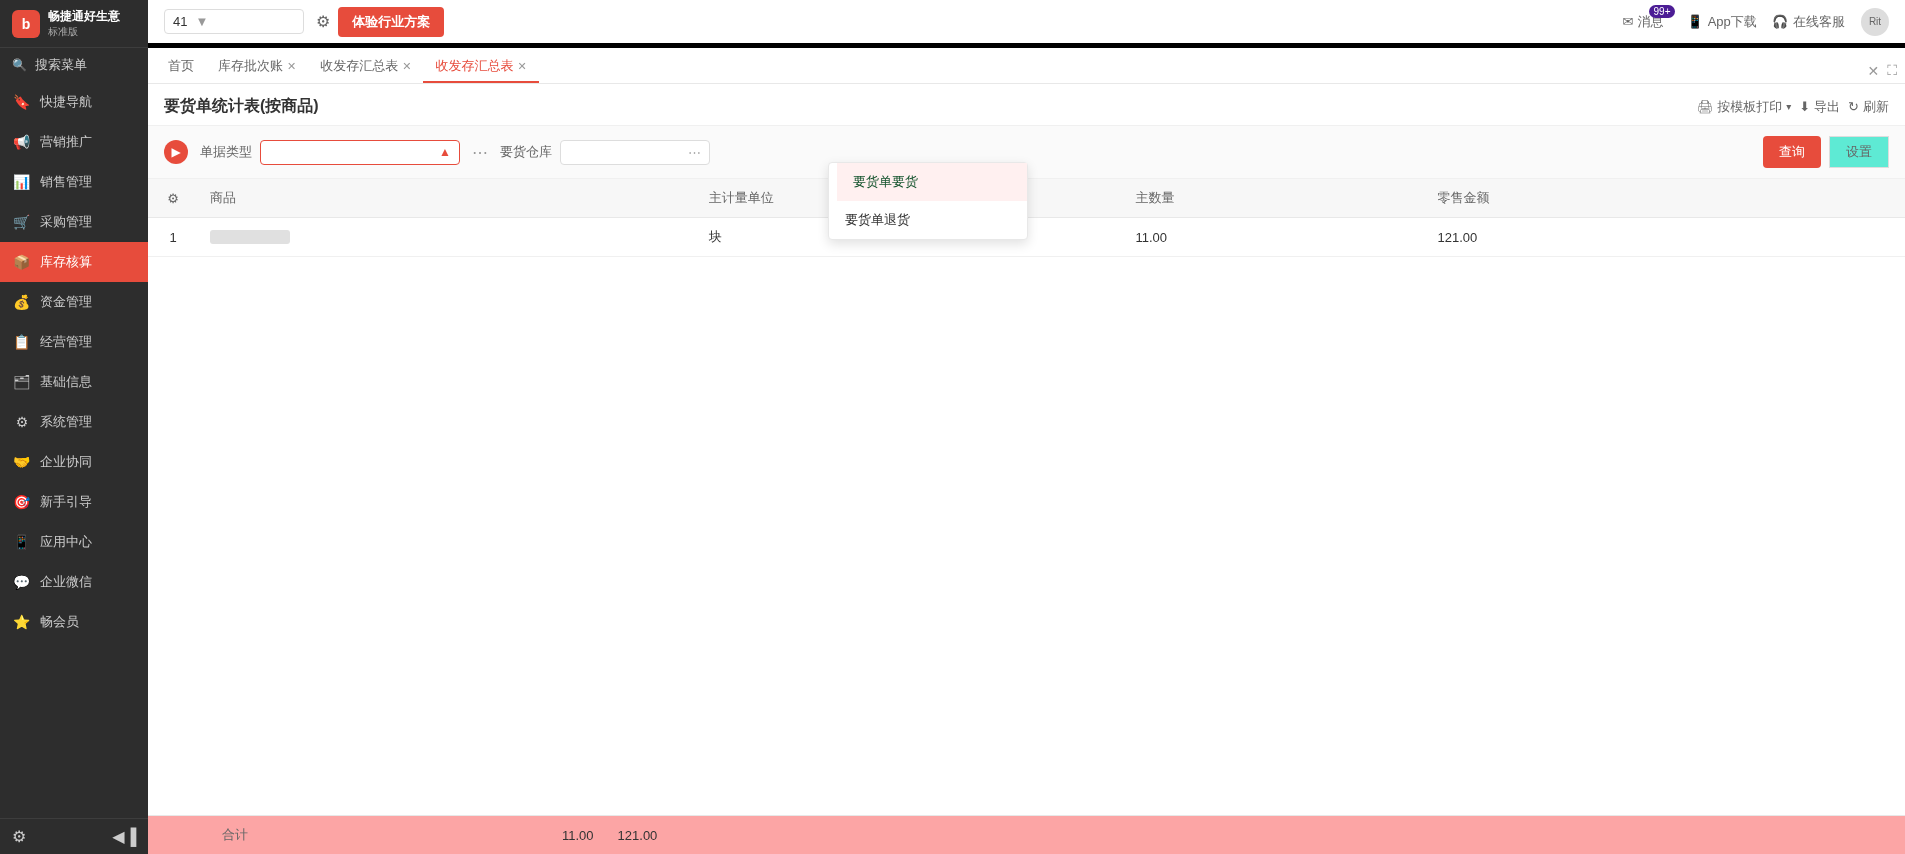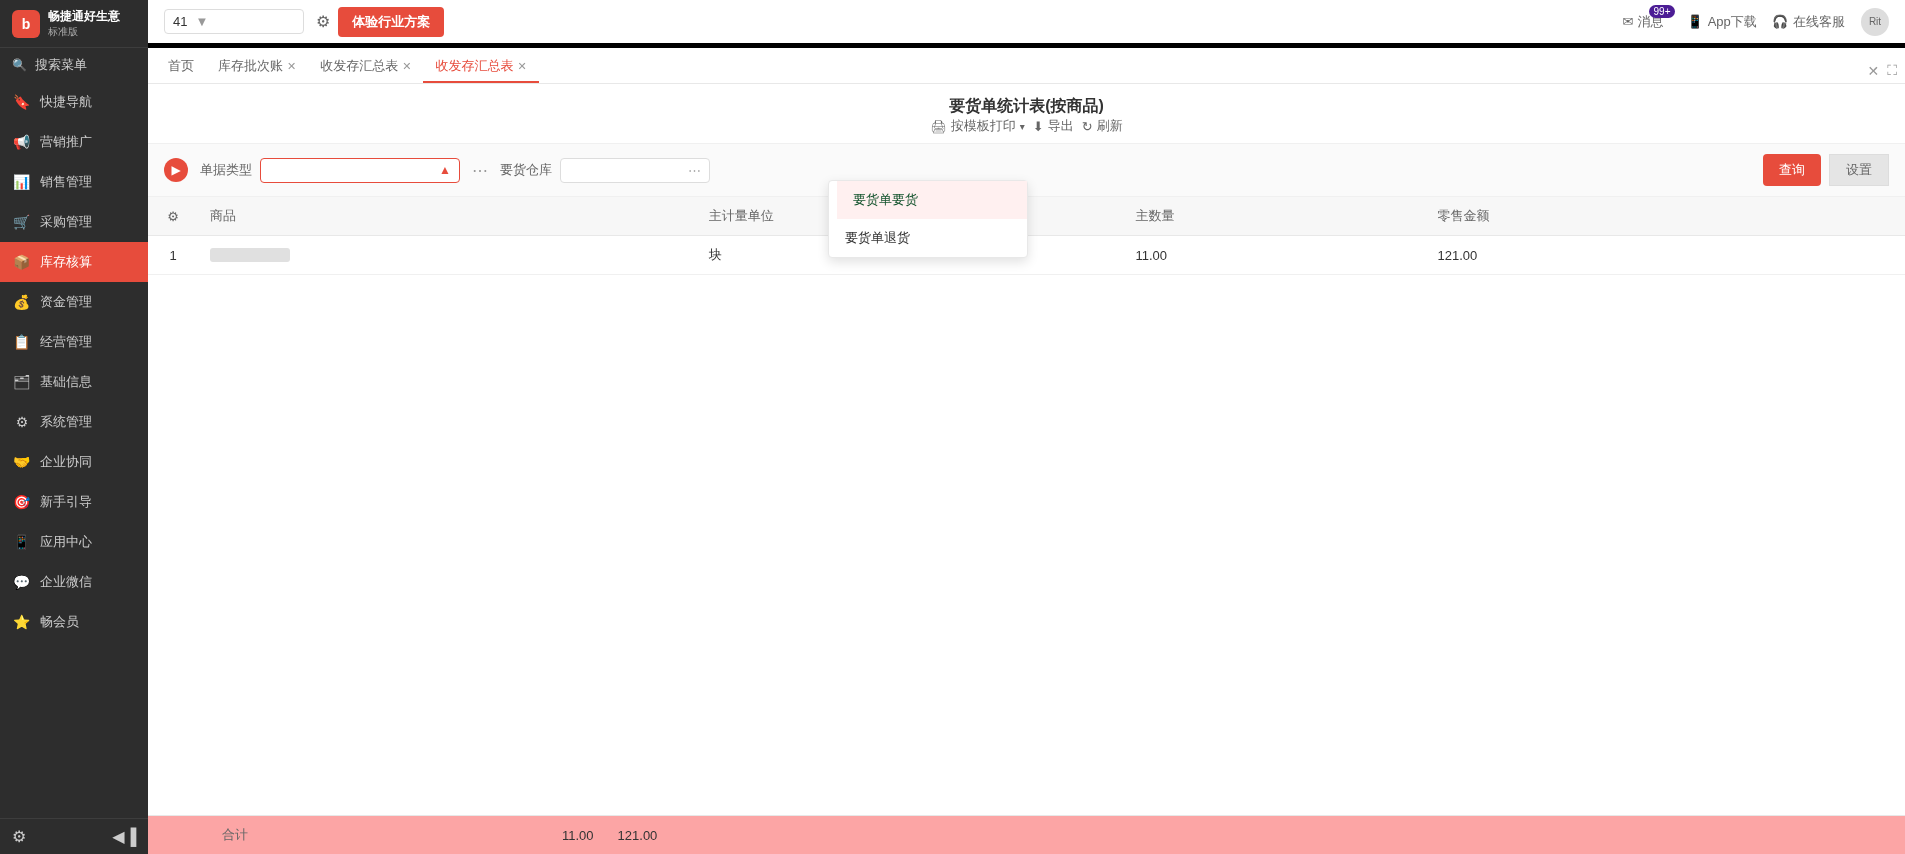--- a/index.html
+++ b/index.html
@@ -105,21 +105,20 @@
 
     
     .content { flex: 1; display: flex; flex-direction: column; overflow: hidden; background: white; margin: 0; }
 
     
     .page-header {
       display: flex; align-items: center; justify-content: space-between;
       padding: 12px 16px 8px;
       border-bottom: 1px solid #f0f0f0;
       flex-shrink: 0;
-      flex-direction: column;
     }
     .page-title { font-size: 16px; font-weight: bold; color: #333; }
     .page-actions { display: flex; align-items: center; gap: 8px; }
     .btn-template { display: flex; align-items: center; color: #666; font-size: 13px; cursor: pointer; gap: 4px; }
     .btn-export { display: flex; align-items: center; color: #666; font-size: 13px; cursor: pointer; gap: 4px; }
     .btn-refresh { display: flex; align-items: center; color: #666; font-size: 13px; cursor: pointer; gap: 4px; }
 
     
     .filter-bar {
       display: flex; align-items: center;
@@ -165,21 +164,21 @@
       padding: 4px 8px; min-width: 150px; font-size: 13px; color: #333; background: white;
       display: flex; align-items: center; justify-content: space-between; cursor: pointer;
     }
 
     .filter-actions { margin-left: auto; display: flex; gap: 8px; }
     .btn-query {
       background: #e74c3c; color: white; border: none; border-radius: 4px;
       padding: 6px 16px; font-size: 13px; cursor: pointer;
     }
     .btn-settings {
-      background: #e5e5e5; color: #666; border: 1px solid #ddd; border-radius: 0;
+      background: #5eead4; color: #666; border: 1px solid #ddd; border-radius: 0;
       padding: 6px 16px; font-size: 13px; cursor: pointer;
     }
     .dropdown-menu {
       background: white;
       border: 1px solid #e8e8e8;
       border-radius: 4px;
       box-shadow: 0 4px 12px rgba(0,0,0,0.12);
       min-width: 200px;
       position: absolute;
       top: 36px;

